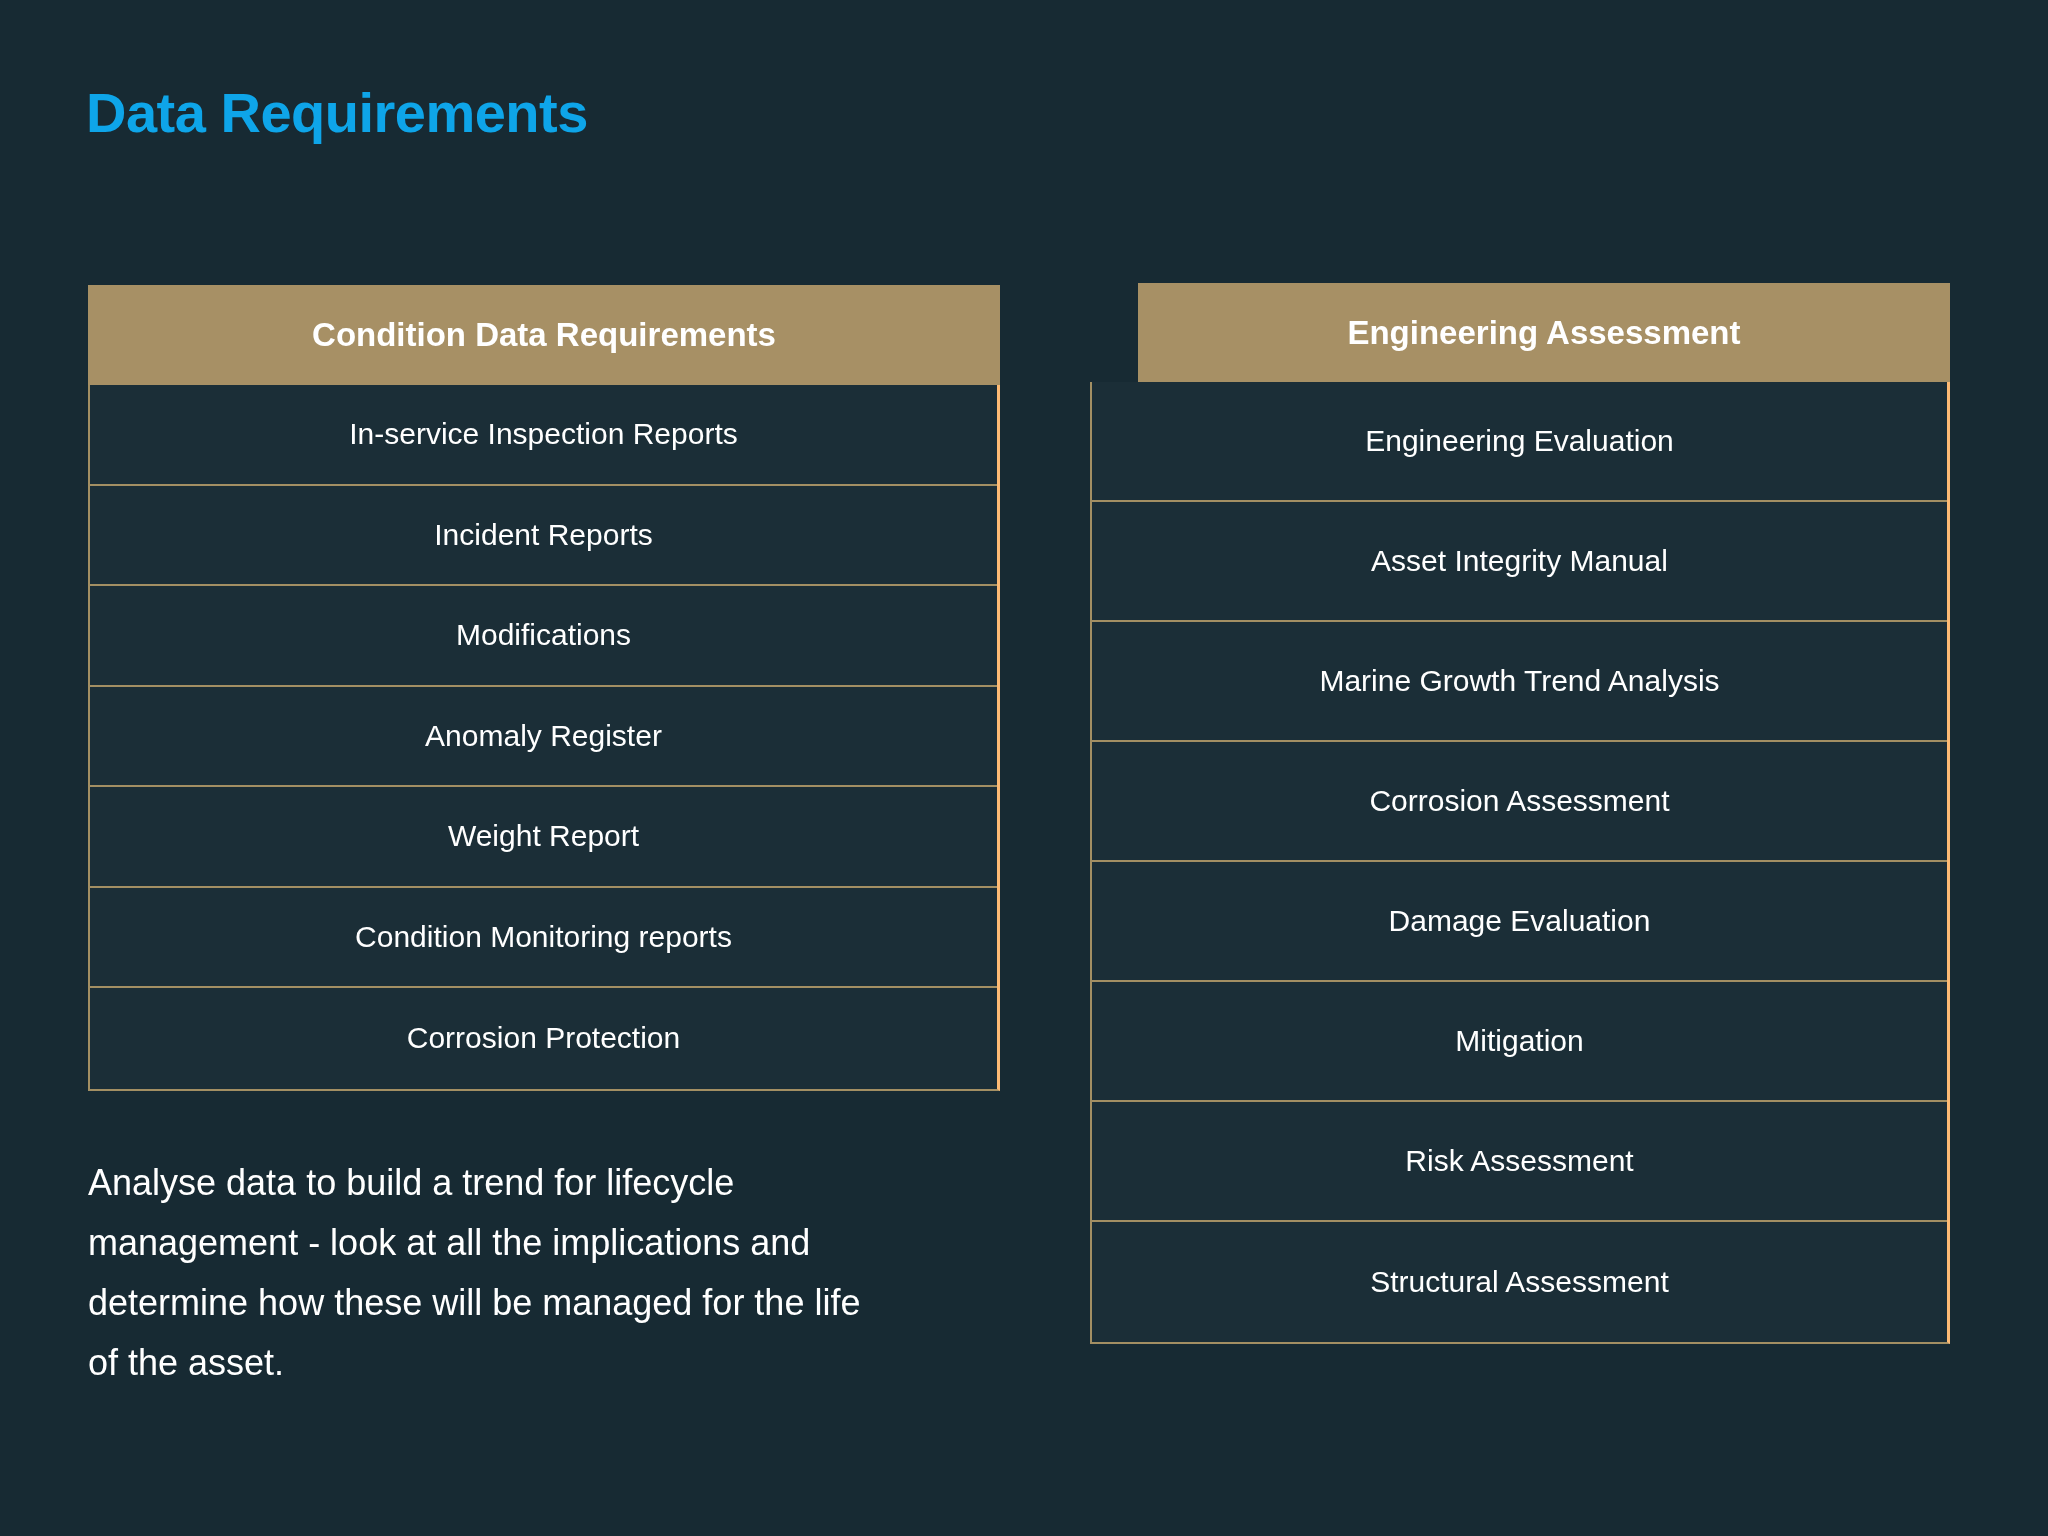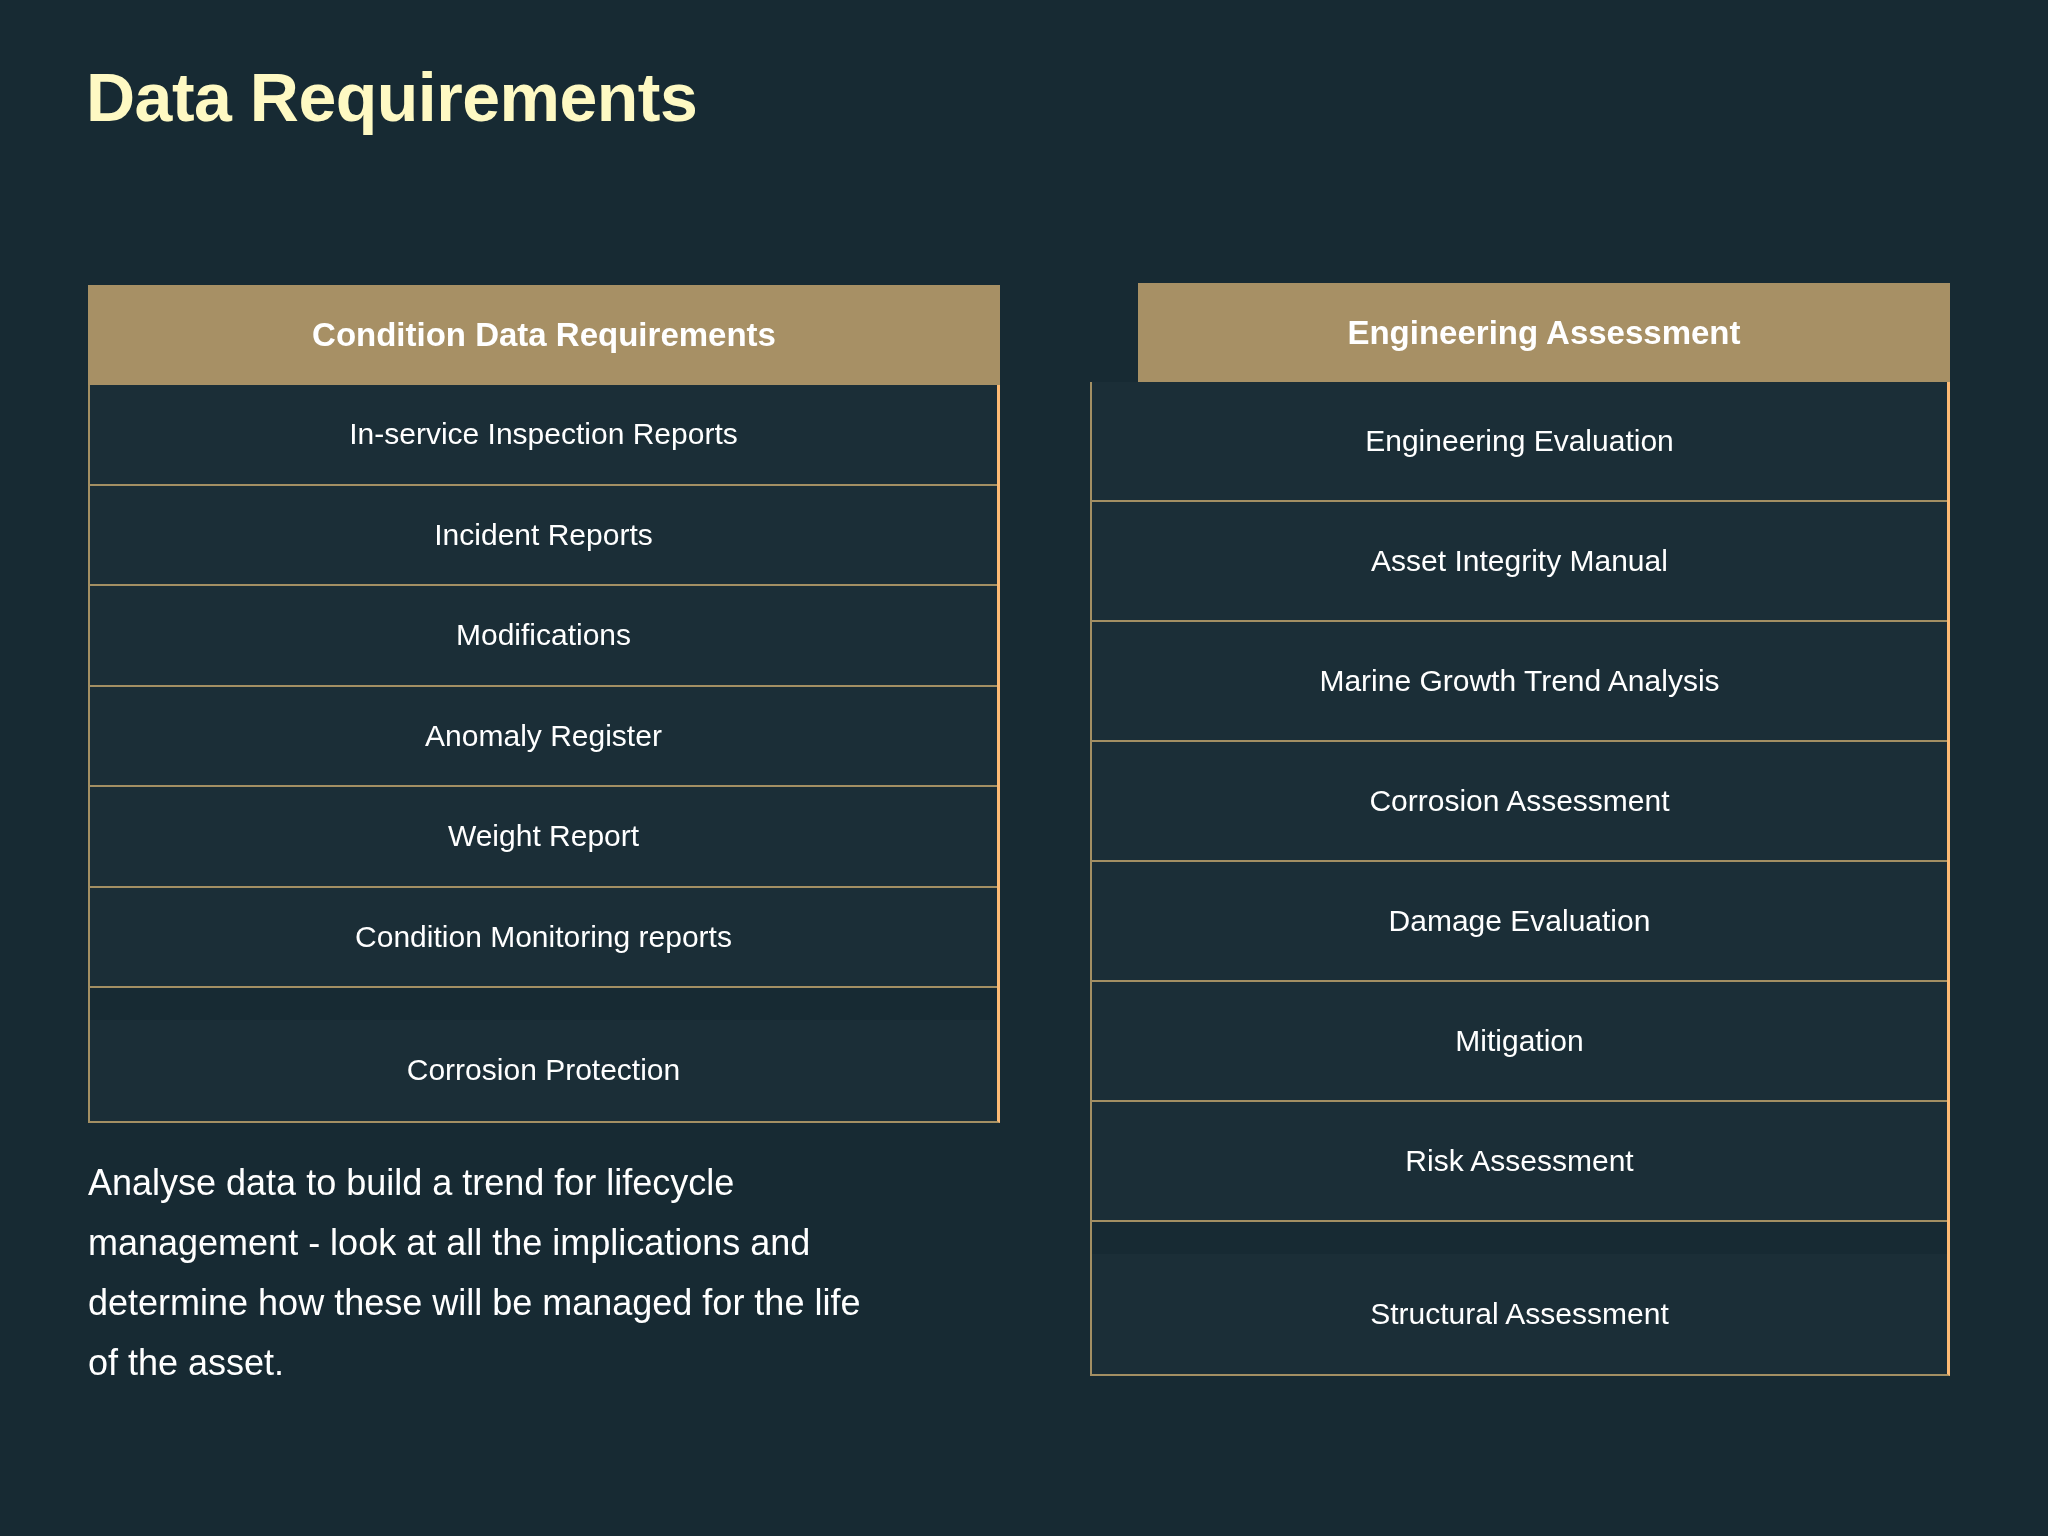--- a/index.html
+++ b/index.html
@@ -13,24 +13,24 @@
     background: #172a33;
     font-family: "Liberation Sans", sans-serif;
     overflow: hidden;
     position: relative;
   }
 
   
   #slide-title {
     position: absolute;
     left: 86px;
-    top: 62px;
-    font-size: 68px;
+    top: 84px;
+    font-size: 56px;
     font-weight: bold;
-    color: #fef9c3;
+    color: #0ea5e9;
     letter-spacing: -0.5px;
     line-height: 1.05;
     white-space: nowrap;
   }
 
   
   .table-card {
     position: absolute;
     box-sizing: border-box;
   }
@@ -56,21 +56,20 @@
     background: #1b2e37;
     color: #ffffff;
     display: flex;
     align-items: center;
     justify-content: center;
     text-align: center;
     border-bottom: 2px solid #a38f63;
   }
   .table-row:last-child {
     border-bottom: none;
-    margin-top: 32px;
   }
 
   
   #left-table {
     left: 88px;
     top: 285px;
     width: 912px;
   }
   #left-table .table-header {
     height: 100px;

